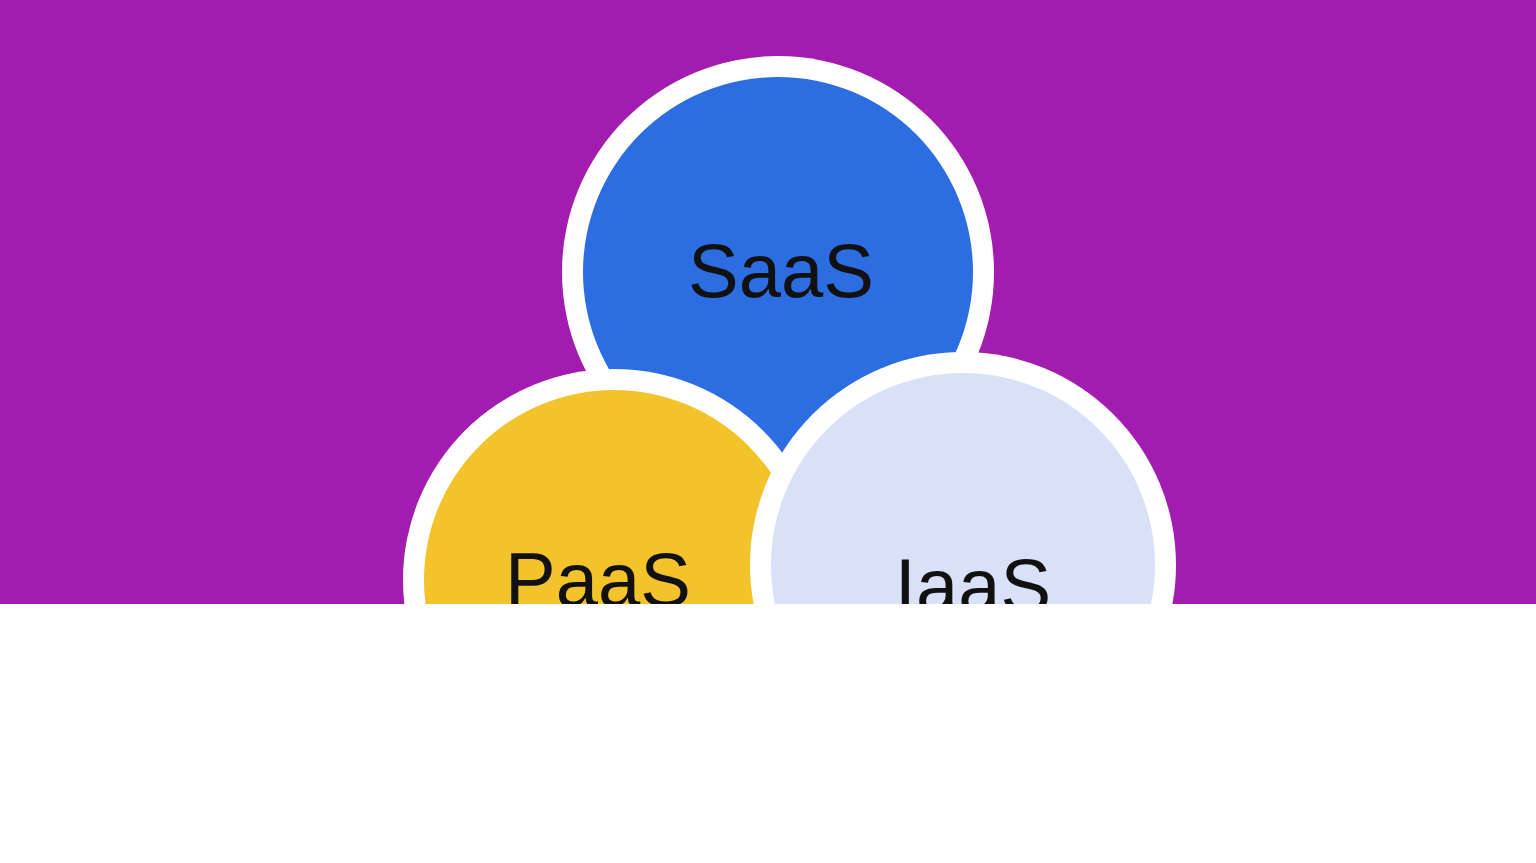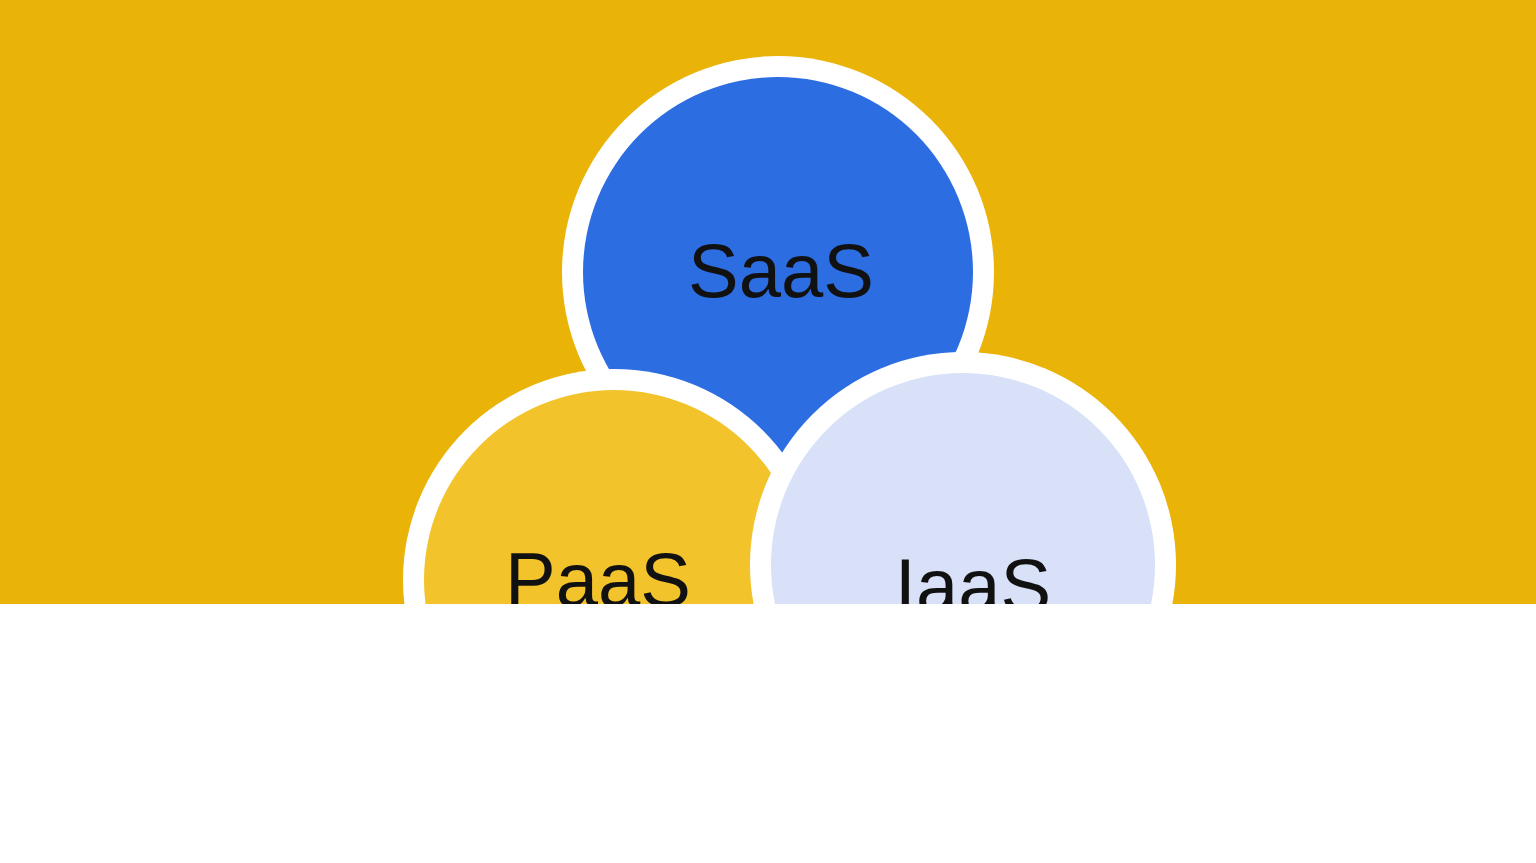--- a/index.html
+++ b/index.html
@@ -5,21 +5,21 @@
   html, body {
     margin: 0;
     padding: 0;
     background: #ffffff;
     font-family: "Liberation Sans", sans-serif;
   }
   .canvas {
     position: relative;
     width: 1536px;
     height: 604px;
-    background: #eab308;
+    background: #a21caf;
     overflow: hidden;
   }
   .diagram-svg {
     display: block;
     width: 1536px;
     height: 863px;
   }
   .node-label {
     font-family: "Liberation Sans", sans-serif;
     font-size: 76px;

